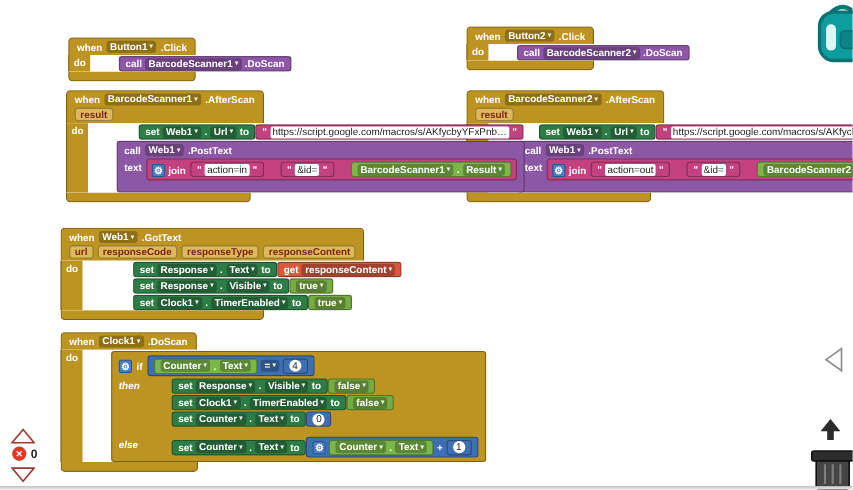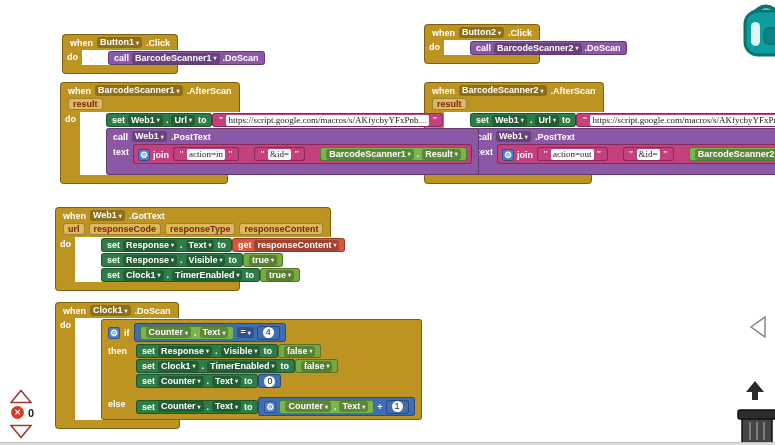--- a/index.html
+++ b/index.html
@@ -32,21 +32,21 @@
   .block {
     display:inline-flex; align-items:center; gap:3px; padding:0 5px; height:14px;
     border-radius:3px; border:1px solid rgba(0,0,0,.32); white-space:nowrap;
   }
   .tall { height:19px; }
   .c-method  { background:var(--method); }
   .c-setter  { background:var(--setter); }
   .c-getter  { background:var(--getter); }
   .c-logic   { background:var(--logic); }
   .c-math    { background:var(--math); }
-  .c-text    { background:var(--text);font-family:Liberation Serif, serif; }
+  .c-text    { background:var(--text); }
   .c-variable{ background:var(--variable); }
 
   .chip {
     background:rgba(0,0,0,.25); border-radius:3px; padding:0 3px; height:11px;
     display:inline-flex; align-items:center; line-height:1;
   }
   .chip::after { content:"▾"; font-size:6px; margin-left:2px; opacity:.9; }
 
   .param-chip {
     background:var(--param_bg); color:var(--param_text); border:1px solid rgba(0,0,0,.3);
@@ -62,21 +62,21 @@
   .numfield {
     background:#fff; color:#222; font-weight:normal; border-radius:6px; padding:0 3px;
     height:11px; line-height:11px; min-width:11px; text-align:center;
   }
 
   .gear {
     width:12px; height:12px; background:#4d7ec7; border:1px solid #2d5392; border-radius:2px;
     color:#fff; font-size:9px; line-height:11px; text-align:center; flex:0 0 auto;
   }
 
-  .hrow { display:flex; align-items:center; }
+  .hrow { display:flex; align-items:center;margin-left:20px; }
 
   .callblock {
     background:var(--method); border:1px solid rgba(0,0,0,.32); border-radius:3px;
     padding:2px 6px 10px 6px; display:flex; flex-direction:column; gap:2px;
     align-items:stretch; width:max-content; min-width:150px;
   }
   .call-args { display:flex; justify-content:flex-end; gap:4px; align-items:flex-start; }
   .arg-label { padding-top:3px; }
 
   .join {
@@ -85,21 +85,21 @@
   }
   .join-head { display:flex; align-items:center; gap:3px; padding-top:2px; }
   .join-args { display:flex; flex-direction:row; gap:15px; align-items:flex-start; }
 
   .ifblock {
     background:var(--event); border:1px solid rgba(60,45,0,.5); border-radius:3px;
     padding:3px 6px; display:flex; flex-direction:column; gap:2px; align-items:flex-start;
   }
   .if-row { display:flex; align-items:center; gap:4px; }
   .branch { display:flex; gap:6px; align-items:flex-start; }
-  .branch-label { min-width:22px; padding-top:2px; }
+  .branch-label { min-width:22px; padding-top:2px;font-style:italic; }
   .branch-rows { display:flex; flex-direction:column; gap:1px; align-items:flex-start; }
   .else-gap { margin-top:7px; }
 
   
   .deco { position:absolute; }
   .err-badge { position:absolute; left:11px; top:406px; display:flex; align-items:center; }
   .err-circle {
     width:13px; height:13px; border-radius:50%; background:var(--error); color:#fff;
     font-size:8px; font-weight:bold; display:flex; align-items:center; justify-content:center;
   }

